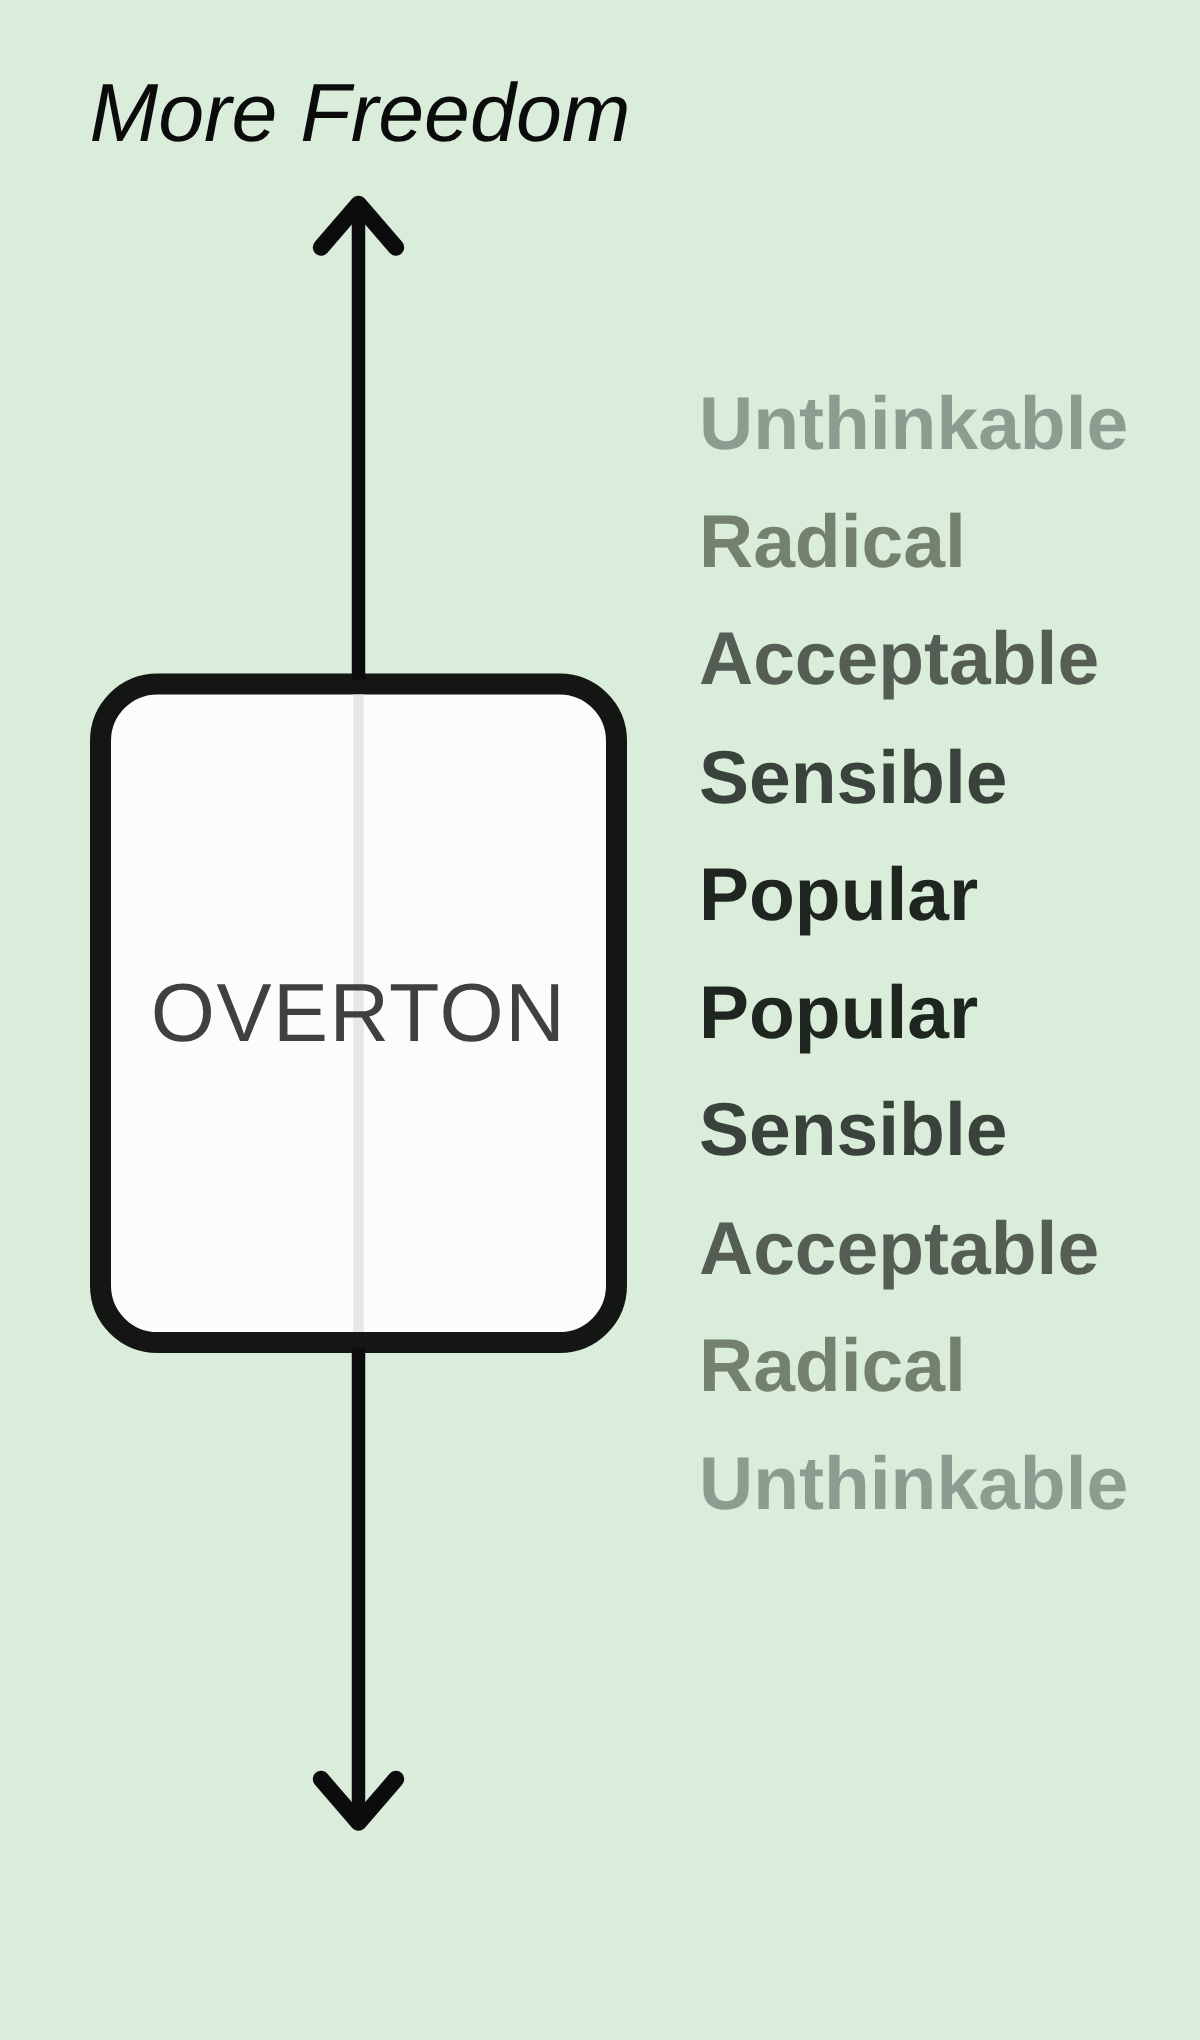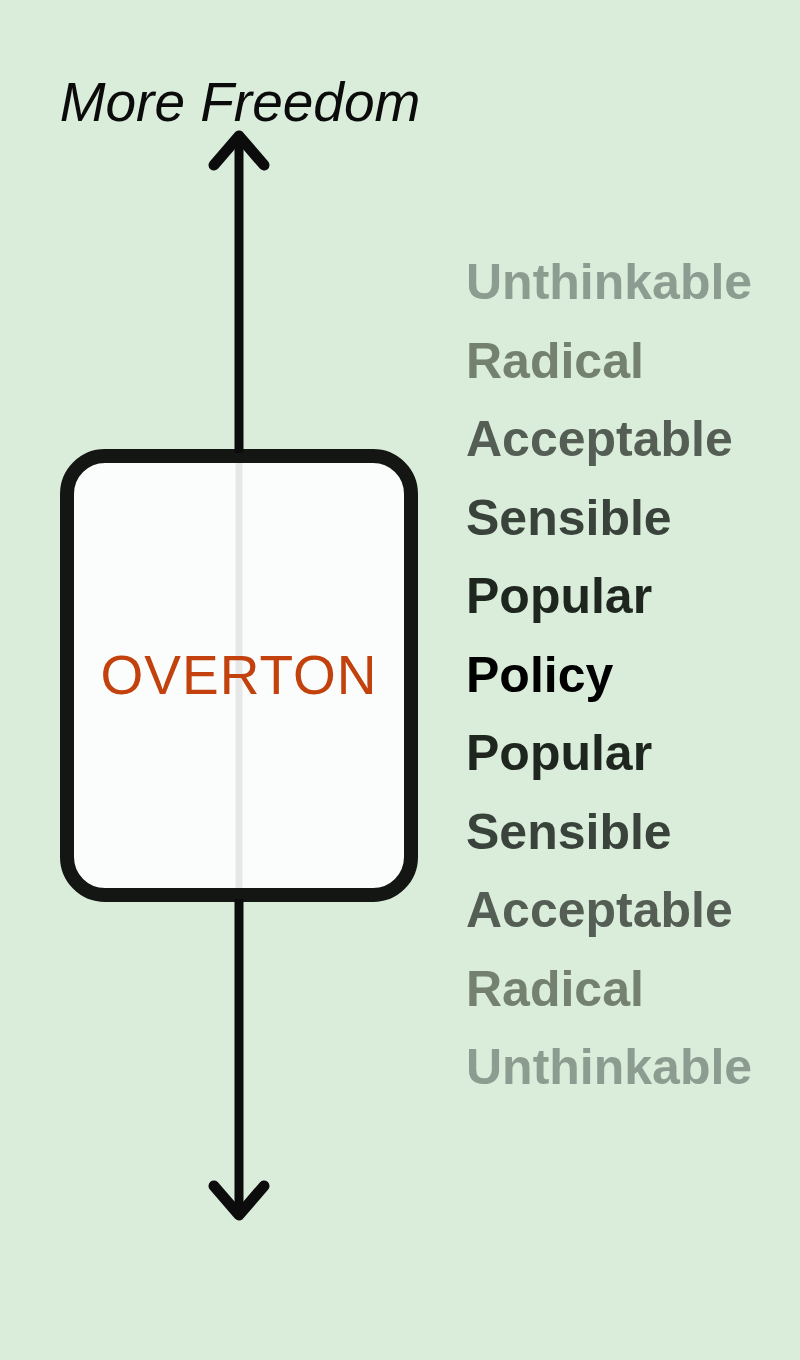--- a/index.html
+++ b/index.html
@@ -29,36 +29,35 @@
     position: absolute;
     left: 0;
     width: 480px;
     text-align: center;
     font-style: italic;
     font-size: 55px;
     line-height: 1;
     color: #0b0b0b;
     z-index: 3;
     white-space: nowrap;
-    margin-top: 27px;
   }
   .freedom-label.top { top: 48px; }
   .freedom-label.bottom { top: 1261px; }
   .window-text {
     position: absolute;
     left: 60px;
     top: 449px;
     width: 358px;
     height: 453px;
     display: flex;
     flex-direction: column;
     align-items: center;
     justify-content: center;
     z-index: 3;
-    color: #c2410c;
+    color: #404040;
     font-size: 55px;
     letter-spacing: 1px;
   }
   .window-text .line {
     line-height: 83px;
     white-space: nowrap;
   }
   .ladder {
     position: absolute;
     left: 466px;
@@ -101,21 +100,20 @@
   <div class="window-text">
     <div class="line">OVERTON</div>
   </div>
 
   <div class="ladder">
     <div class="ladder-item" style="color: rgb(141, 156, 144);">Unthinkable</div>
     <div class="ladder-item" style="color: rgb(116, 129, 111);">Radical</div>
     <div class="ladder-item" style="color: rgb(84, 94, 84);">Acceptable</div>
     <div class="ladder-item" style="color: rgb(58, 67, 59);">Sensible</div>
     <div class="ladder-item" style="color: rgb(31, 38, 31);">Popular</div>
-    <div class="ladder-item" style="color: rgb(0, 0, 0);">Policy</div>
     <div class="ladder-item" style="color: rgb(31, 38, 31);">Popular</div>
     <div class="ladder-item" style="color: rgb(58, 67, 59);">Sensible</div>
     <div class="ladder-item" style="color: rgb(84, 94, 84);">Acceptable</div>
     <div class="ladder-item" style="color: rgb(116, 129, 111);">Radical</div>
     <div class="ladder-item" style="color: rgb(141, 156, 144);">Unthinkable</div>
   </div>
 
 </div>
 
 </body></html>

